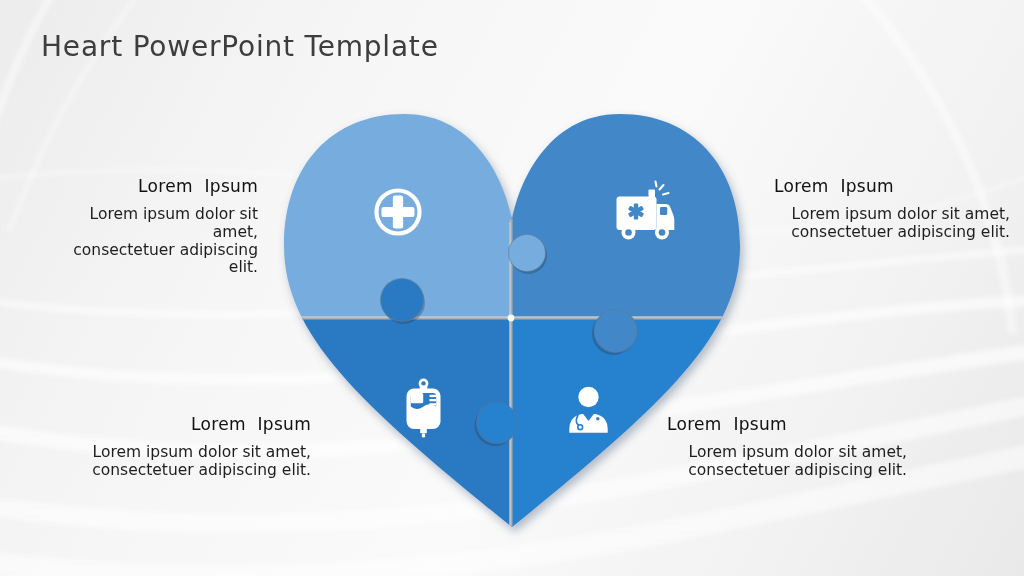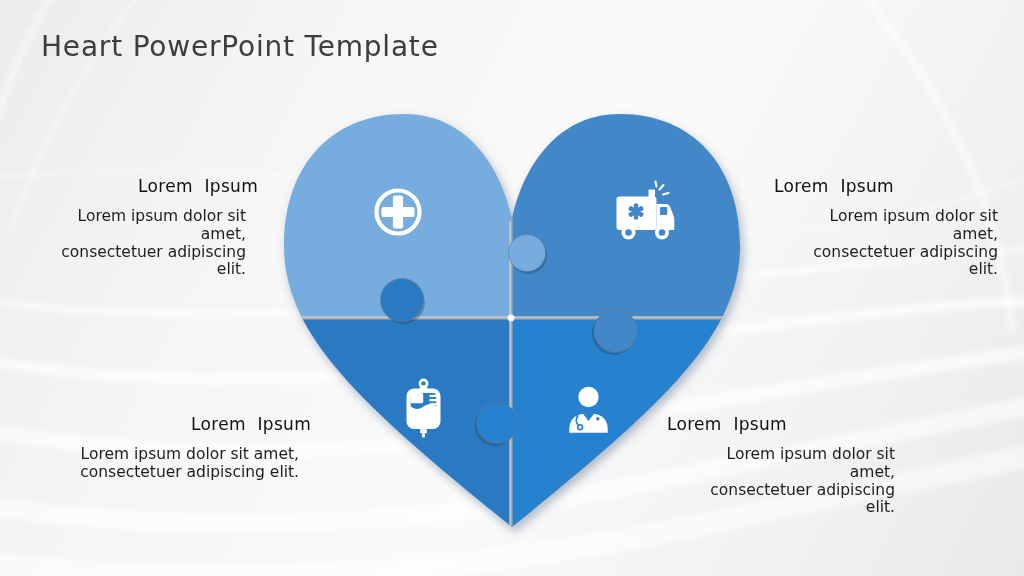--- a/index.html
+++ b/index.html
@@ -12,21 +12,21 @@
   .heart-svg{position:absolute;left:0;top:0;width:1024px;height:576px;}
   .slide-title{
     position:absolute;left:41px;top:30px;margin:0;
     font-size:28px;font-weight:400;letter-spacing:.8px;color:#3d3d3d;
   }
   .tb{position:absolute;}
   .tb-heading{
     font-size:17px;font-weight:normal;color:#111111;
     letter-spacing:.3px;word-spacing:6px;margin:0 0 10px 0;
   }
-  .tb-body{font-size:15.5px;line-height:17.8px;color:#1e1e1e;margin:12px;text-align:right;}
+  .tb-body{font-size:15.5px;line-height:17.8px;color:#1e1e1e;margin:0;text-align:right;}
   .tb-tl{left:40px;top:176px;width:218px;text-align:right;}
   .tb-tr{left:774px;top:176px;width:236px;text-align:left;}
   .tb-bl{left:60px;top:414px;width:251px;text-align:right;}
   .tb-br{left:667px;top:414px;width:240px;text-align:left;}
 </style>
 </head>
 <body>
 
 <div class="slide">
 

